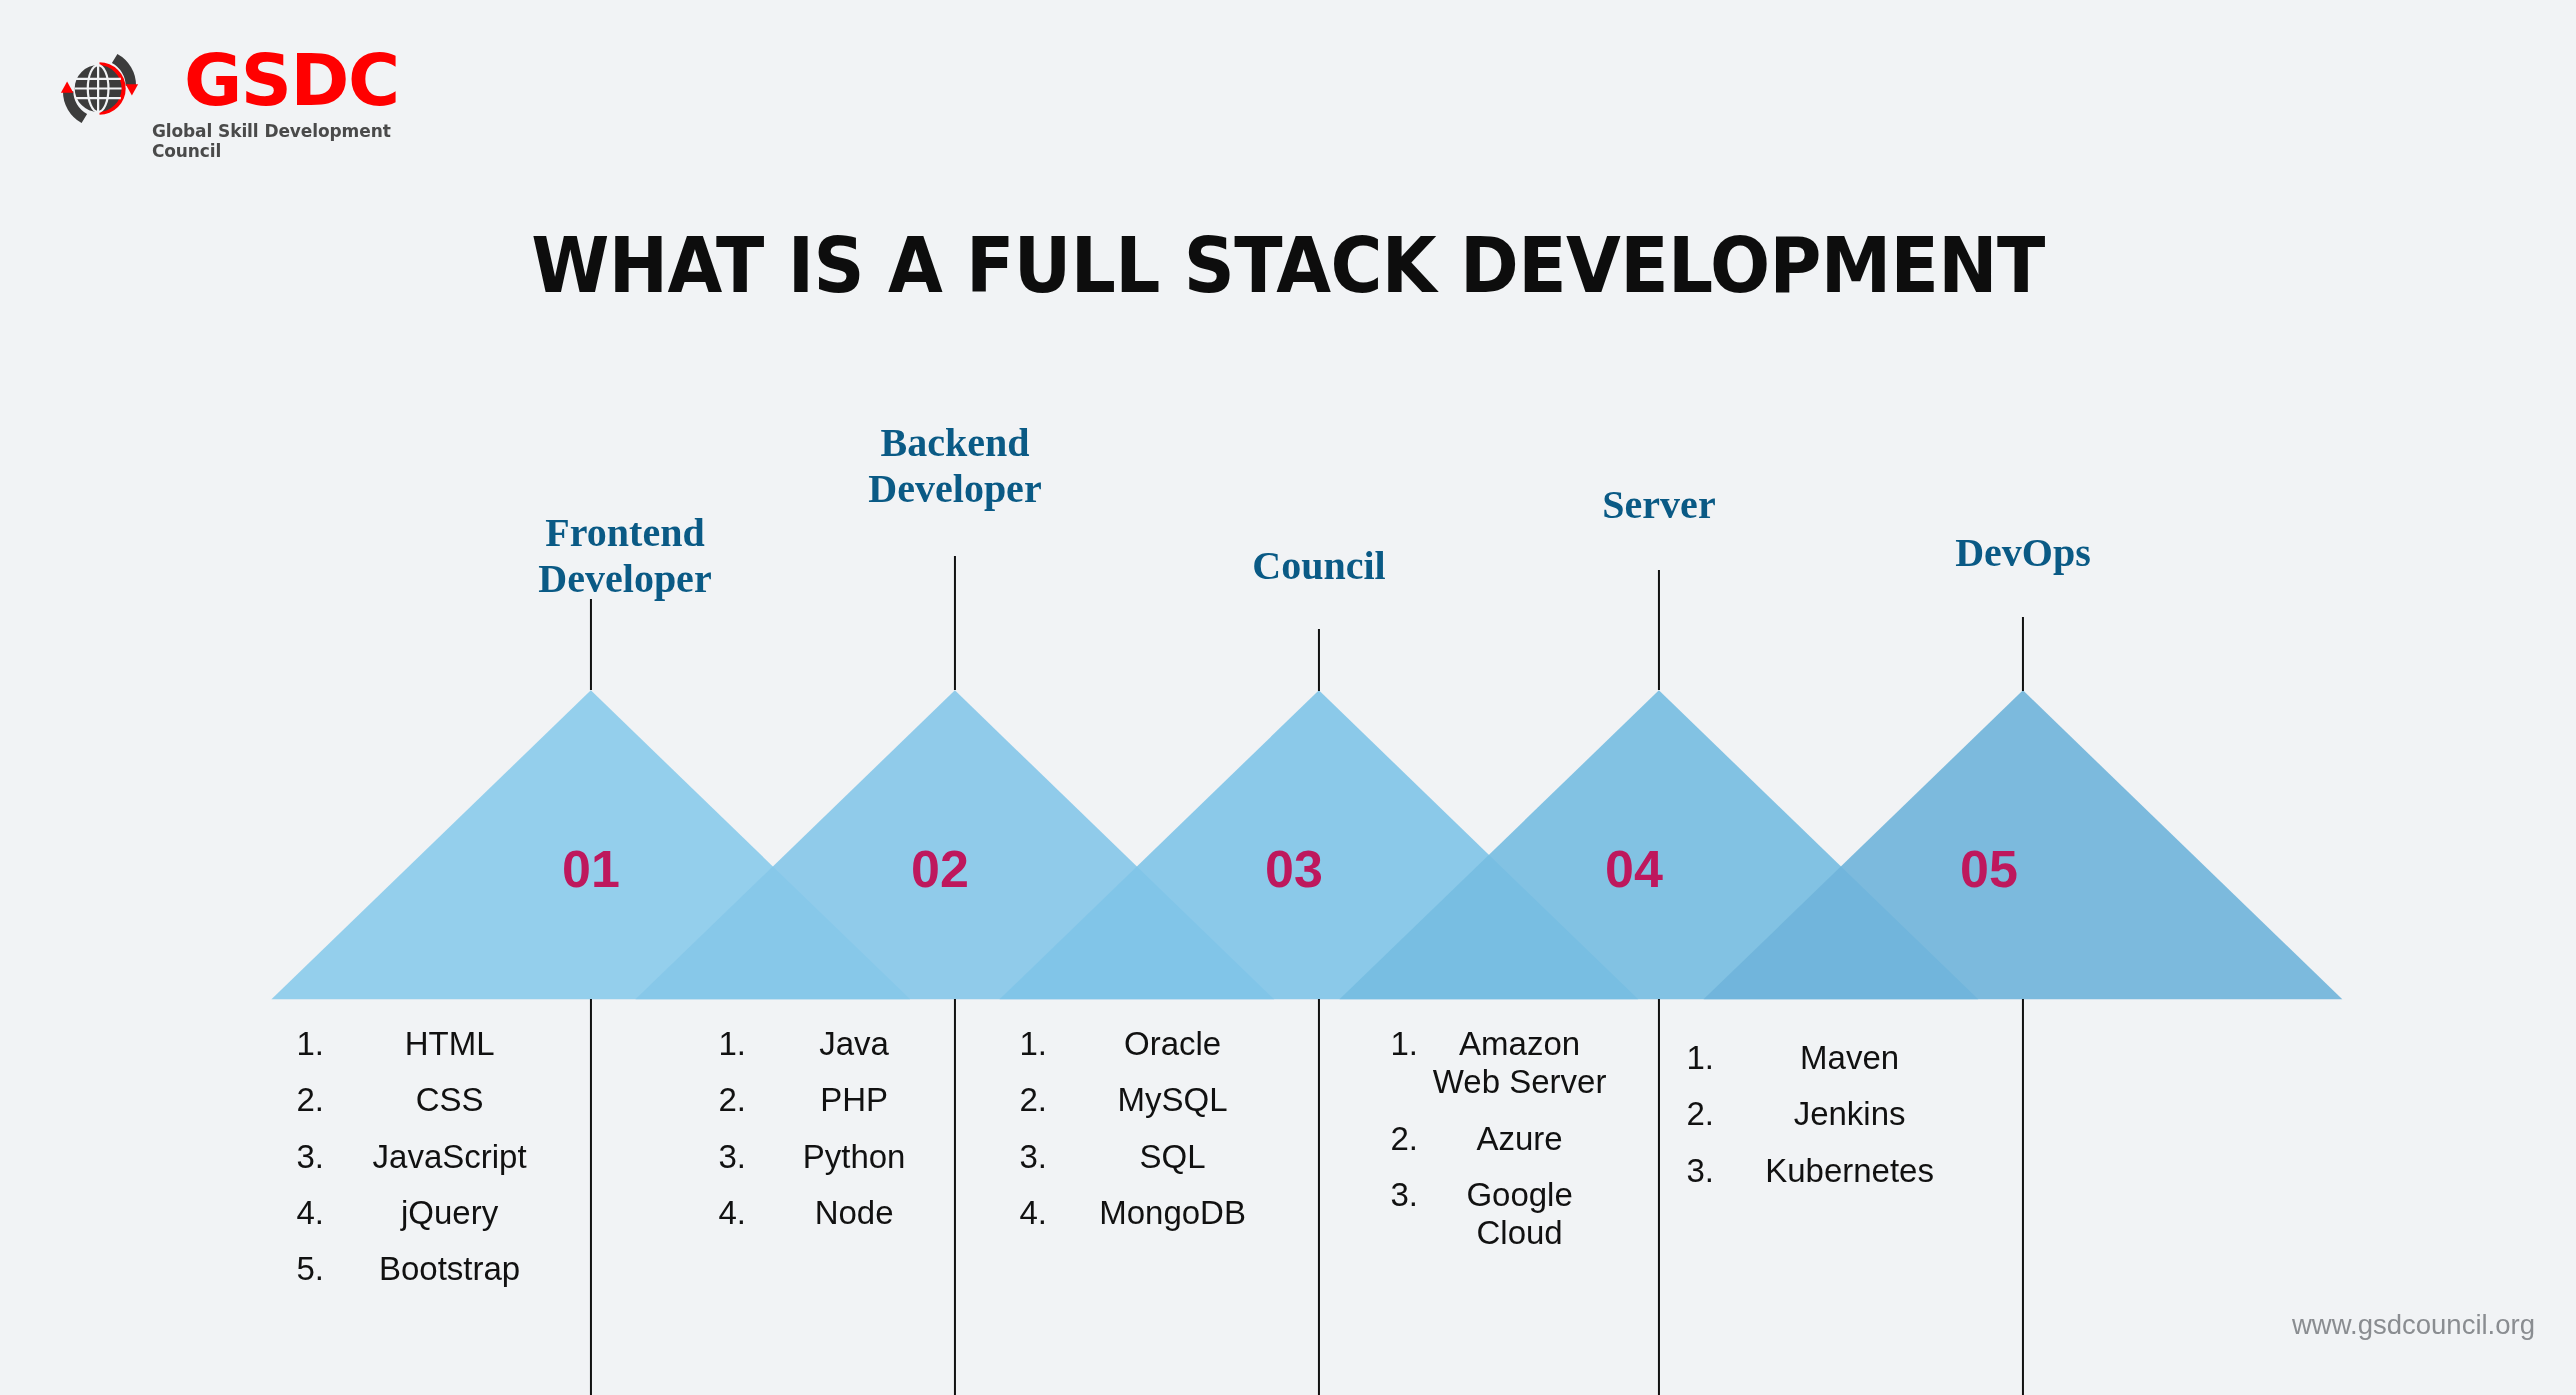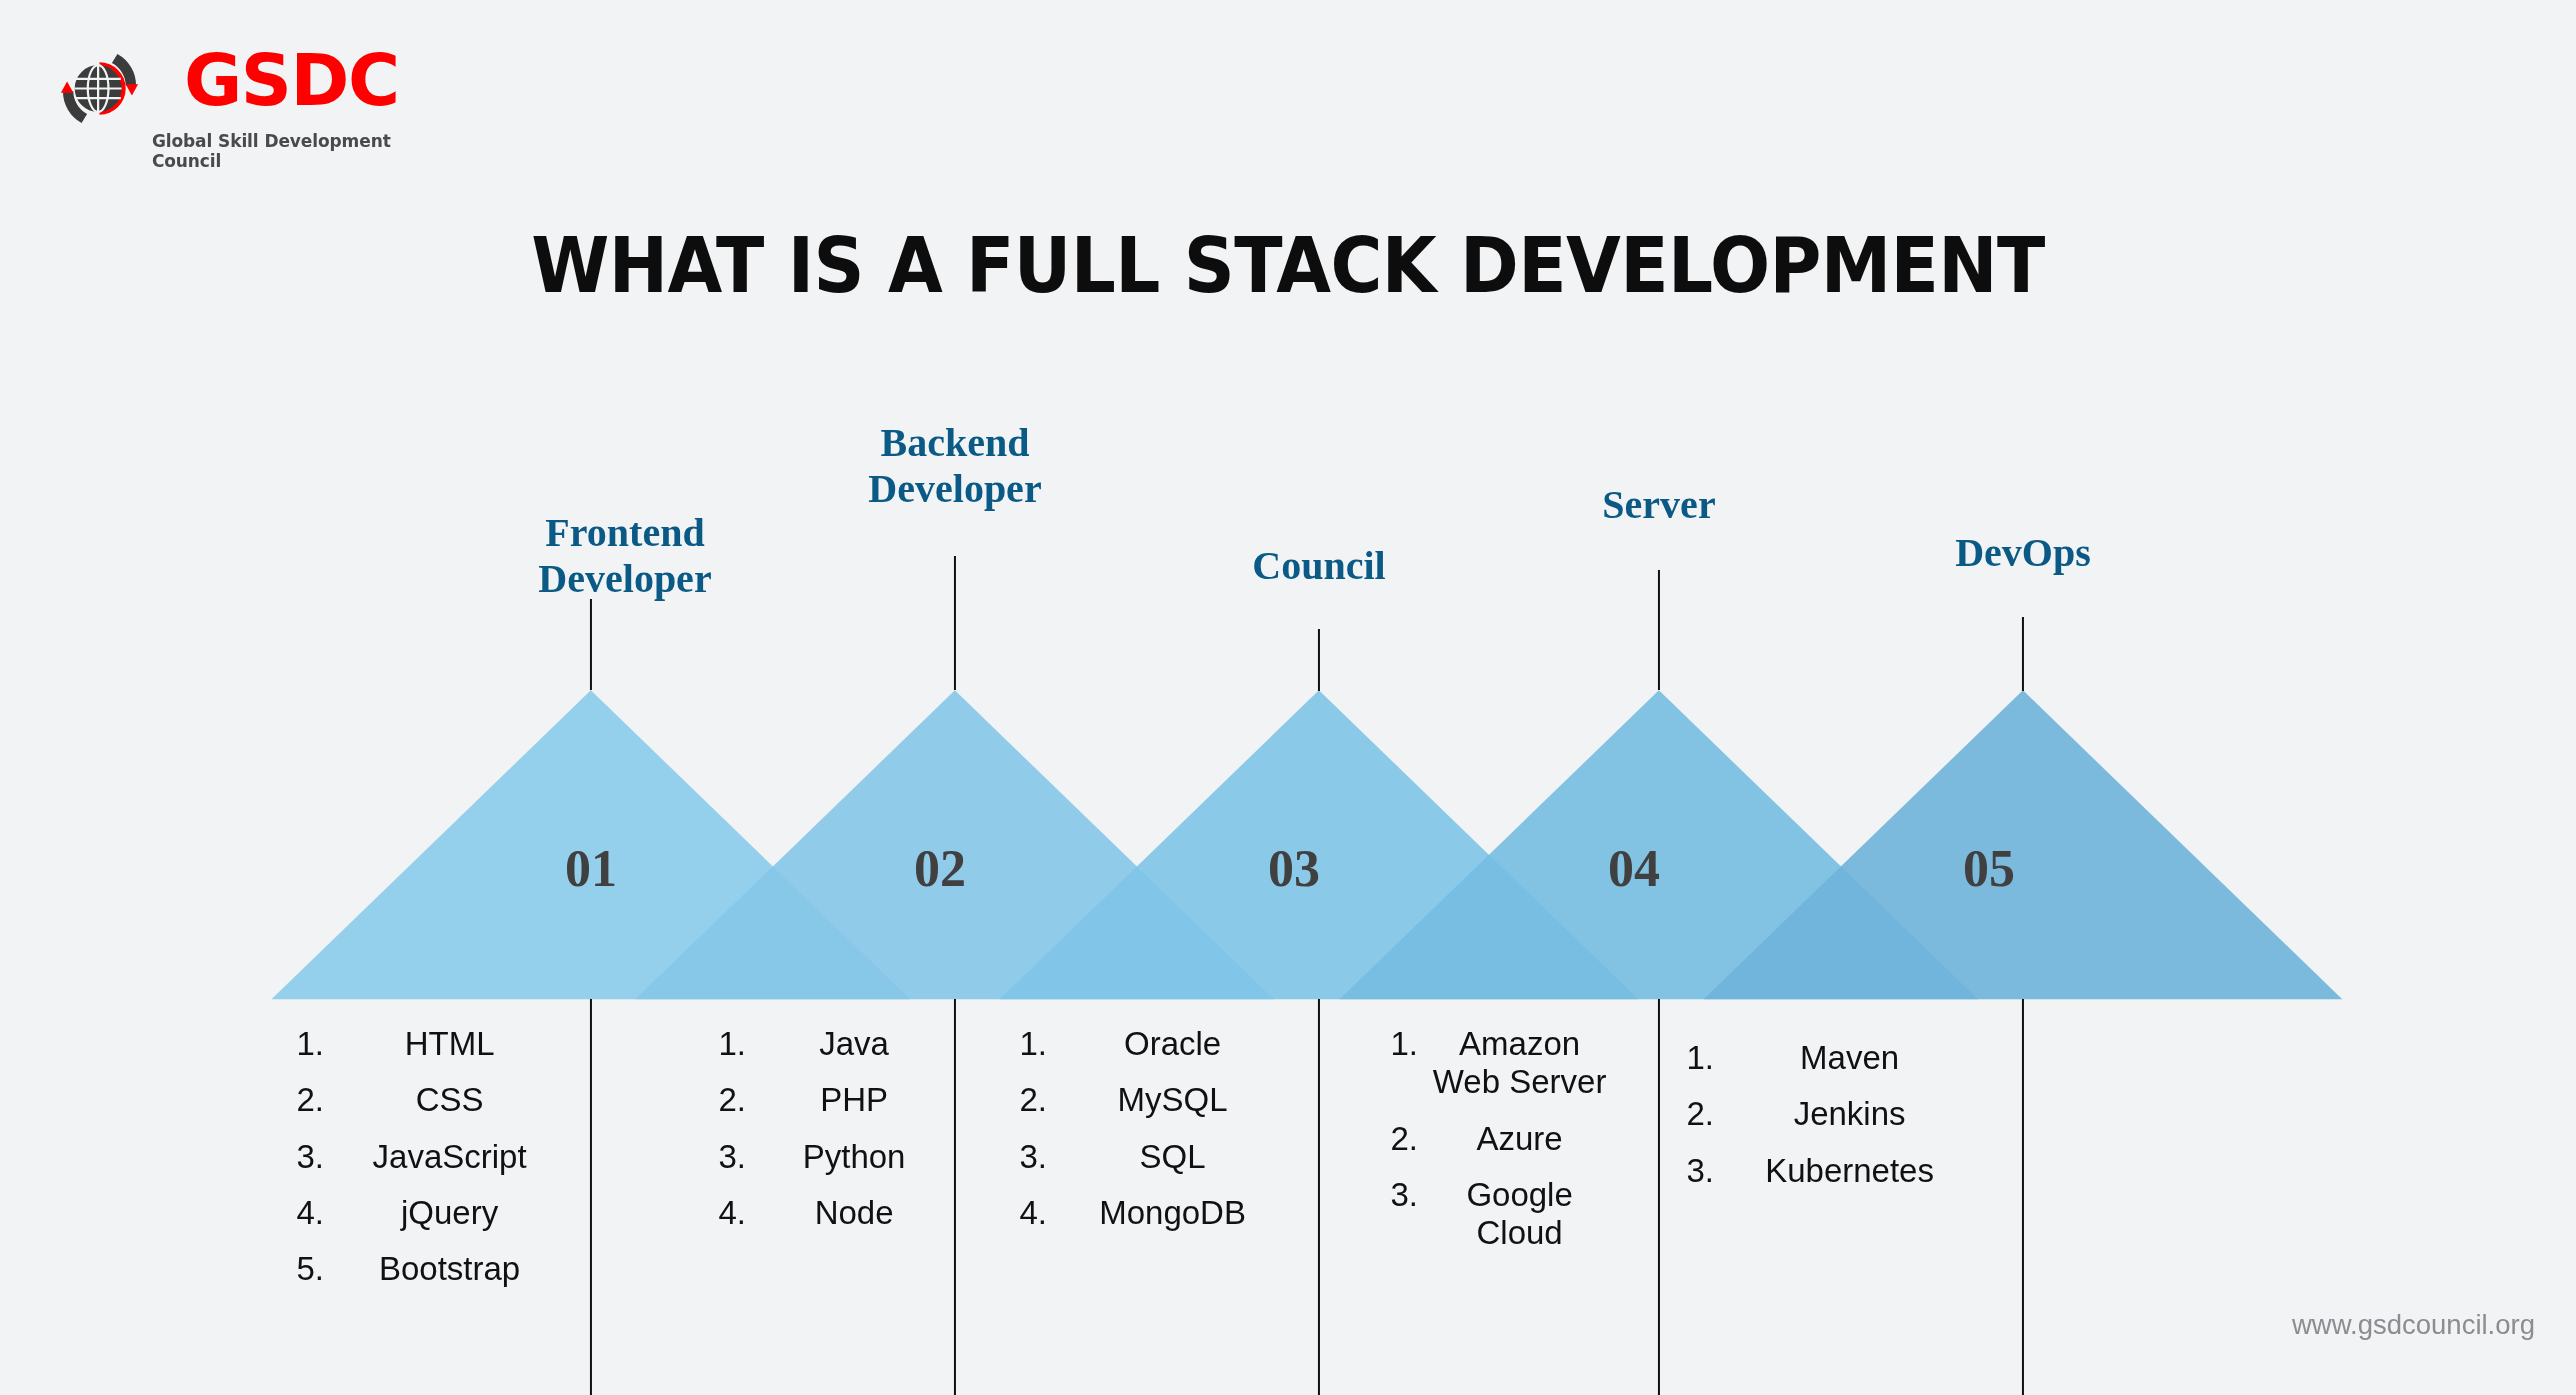--- a/index.html
+++ b/index.html
@@ -39,21 +39,21 @@
     letter-spacing: -1.4px;
     line-height: 0.96;
     font-family: "DejaVu Sans", sans-serif;
     margin-left: 32px;
   }
   #logo-tag {
     font-size: 17px;
     font-weight: 700;
     color: #4a4a4a;
     letter-spacing: -0.1px;
-    margin-top: 16px;
+    margin-top: 6px;
     font-family: "DejaVu Sans", sans-serif;
   }
 
   
   #title {
     position: absolute;
     left: 0; right: 0;
     top: 221px;
     text-align: center;
     font-size: 77px;
@@ -90,24 +90,24 @@
     position: absolute;
     width: 2.1px;
     background: #111111;
     transform: translateX(-50%);
   }
 
   .peak-number {
     position: absolute;
     font-size: 52px;
     font-weight: 800;
-    color: #404040;
+    color: #be185d;
     transform: translateX(-50%);
     letter-spacing: 0px;
-    font-family: Liberation Serif, serif;
+    font-family: Liberation Sans, sans-serif;
   }
 
   
   .stack-list {
     position: absolute;
     font-size: 33px;
     color: #111111;
     line-height: 1.16;
     font-family: "Liberation Sans", sans-serif;
   }

